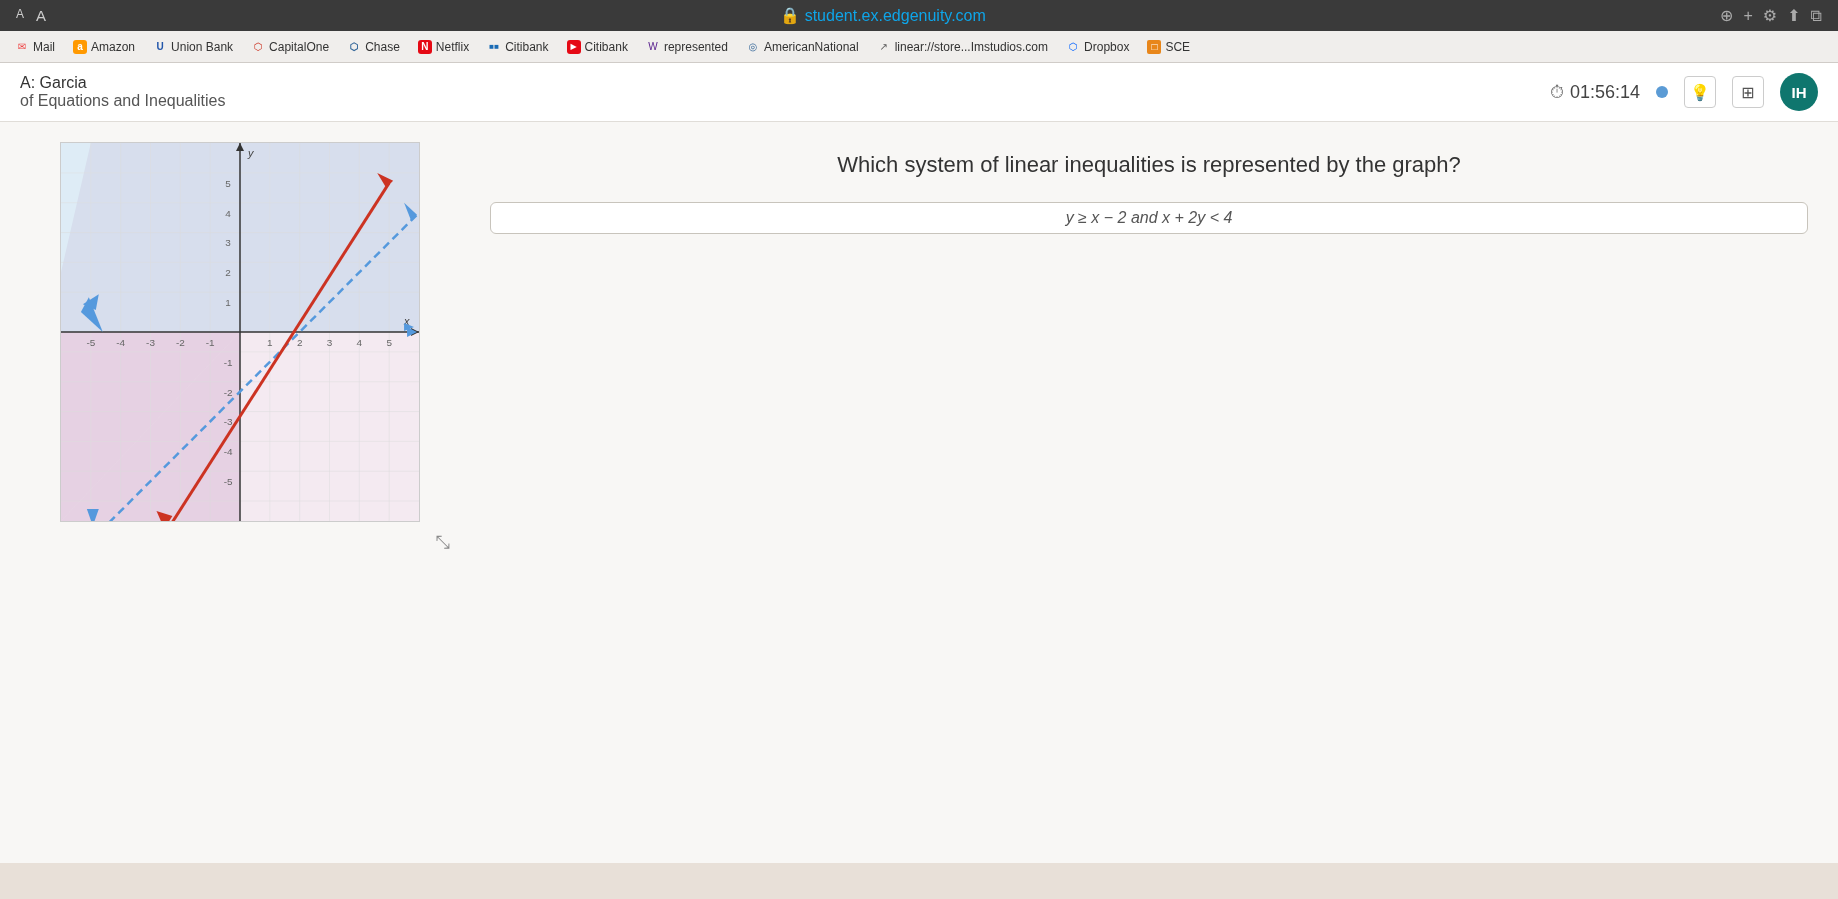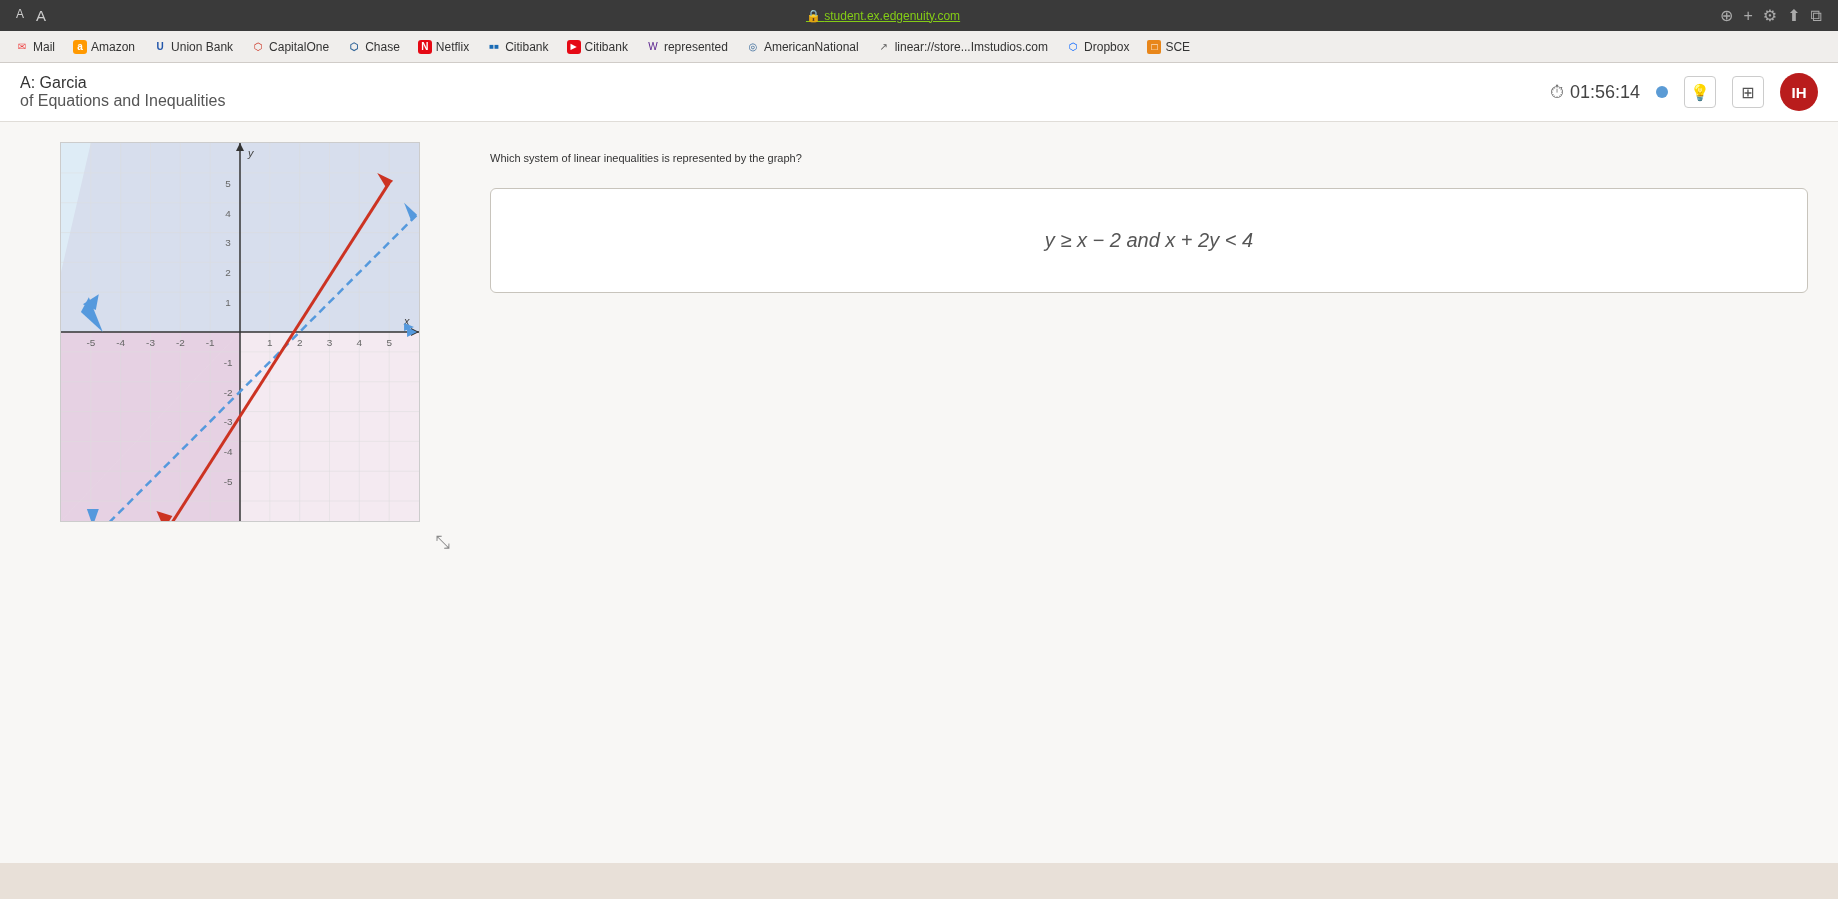--- a/index.html
+++ b/index.html
@@ -19,21 +19,21 @@
     .title-bar {
       display: flex;
       align-items: center;
       justify-content: space-between;
       padding: 6px 16px;
       background: #3a3a3a;
       color: #ccc;
       font-size: 13px;
     }
     .title-bar-left { display: flex; gap: 12px; }
-    .title-bar-center { font-size: 12px; color: #84cc16; text-decoration: underline; }
+    .title-bar-center { font-size: 16px; color: #0ea5e9; }
     .title-bar-right { display: flex; gap: 10px; align-items: center; color: #aaa; font-size: 16px; }
 
     .bookmarks-bar {
       background: #f0eeec;
       border-bottom: 1px solid #d0ccc8;
       display: flex;
       align-items: center;
       padding: 4px 8px;
       gap: 4px;
       height: 32px;
@@ -116,21 +116,21 @@
       border-radius: 4px;
       background: white;
       cursor: pointer;
       font-size: 16px;
       color: #555;
     }
     .avatar-btn {
       width: 38px;
       height: 38px;
       border-radius: 50%;
-      background: #b91c1c;
+      background: #0f766e;
       color: white;
       display: flex;
       align-items: center;
       justify-content: center;
       font-size: 15px;
       font-weight: 600;
       cursor: pointer;
     }
 
     
@@ -160,32 +160,33 @@
 
     
     .question-area {
       flex: 1;
       display: flex;
       flex-direction: column;
       gap: 16px;
       padding-top: 10px;
     }
     .question-text {
-      font-size: 11px;
+      font-size: 22px;
       color: #333;
       margin-bottom: 8px;
+      text-align: center;
     }
     .answer-option {
       border: 1px solid #c8c4bc;
       border-radius: 6px;
       background: white;
-      padding: 40px 20px;
+      padding: 6px 20px;
       text-align: center;
       cursor: pointer;
-      font-size: 20px;
+      font-size: 16px;
       color: #555;
       transition: background 0.15s;
       font-style: italic;
     }
 
     .expand-btn {
       color: #888;
       font-size: 18px;
       cursor: pointer;
       align-self: flex-end;

